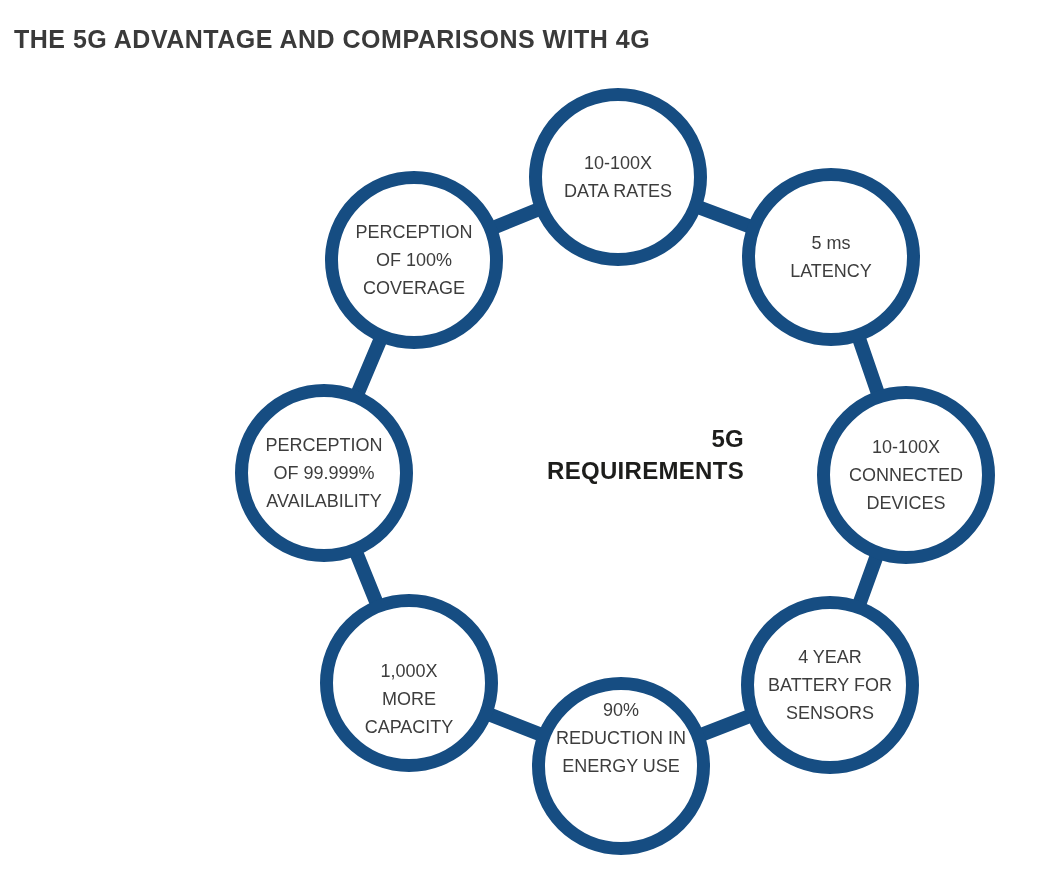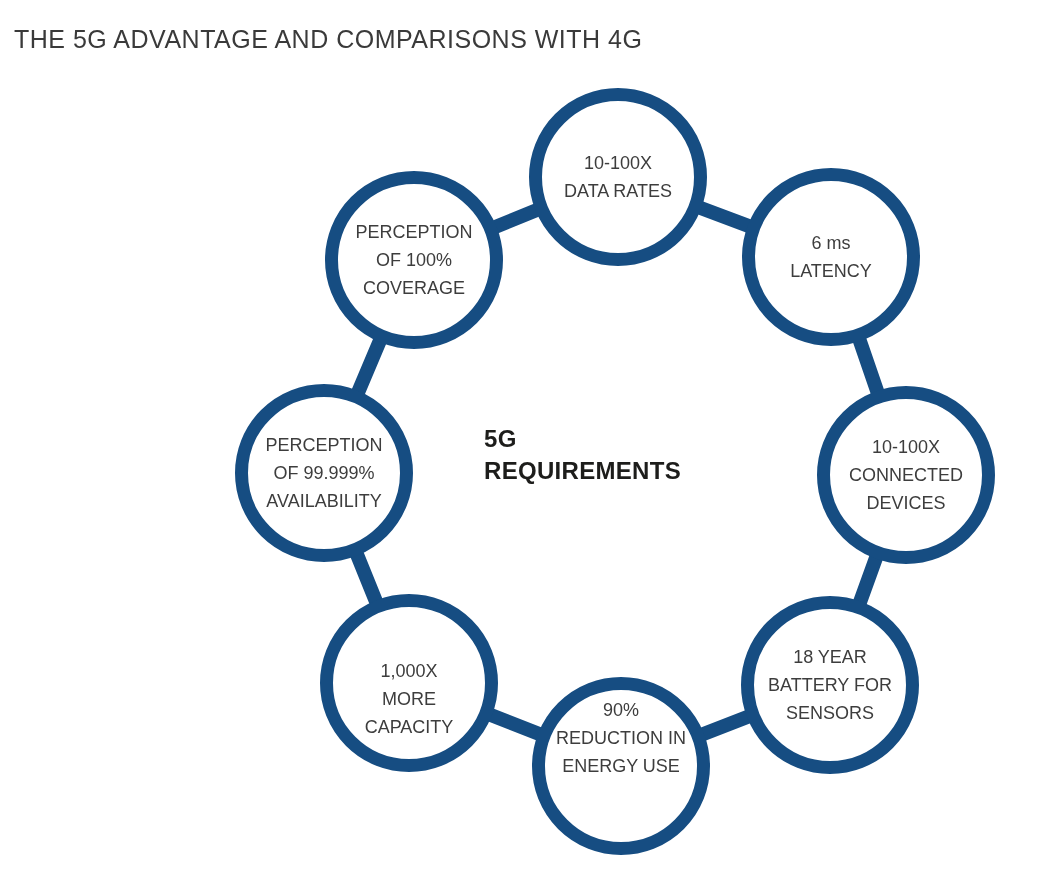--- a/index.html
+++ b/index.html
@@ -8,37 +8,37 @@
     --center-text:#1d1d1b;
     --title-text:#3a3a3a;
   }
   html,body{margin:0;padding:0;background:#ffffff;}
   body{
     width:1055px;height:889px;position:relative;overflow:hidden;
     font-family:"Liberation Sans", sans-serif;
   }
   .page-title{
     position:absolute;left:14px;top:8px;
-    font-size:25px;font-weight:400;letter-spacing:.5px;
+    font-size:25px;font-weight:700;letter-spacing:.5px;
     color:var(--title-text);
     white-space:nowrap;
   }
   .diagram{position:absolute;left:0;top:0;width:1055px;height:889px;}
   .diagram svg{position:absolute;left:0;top:0;}
   .connector{stroke:var(--ring-blue);stroke-width:14;stroke-linecap:round;}
   .node-circle{fill:#ffffff;stroke:var(--ring-blue);stroke-width:13;}
   .node-label{
     position:absolute;width:172px;transform:translate(-50%,-50%);
     text-align:center;font-size:18px;line-height:28px;
     color:var(--label-text);white-space:pre-line;
   }
   .center-label{
     position:absolute;left:614px;top:455px;width:260px;
     transform:translate(-50%,-50%);
-    text-align:left;font-size:24px;line-height:32px;font-weight:700;
+    text-align:right;font-size:24px;line-height:32px;font-weight:700;
     color:var(--center-text);white-space:pre-line;letter-spacing:.3px;
   }
   
   .pos0{left:618px;top:177px;}
   .pos1{left:831px;top:257px;}
   .pos2{left:906px;top:475px;}
   .pos3{left:830px;top:685px;}
   .pos4{left:621px;top:738px;}
   .pos5{left:409px;top:683px;margin-top:16px;}
   .pos6{left:324px;top:473px;}
@@ -66,26 +66,26 @@
     <circle class="node-circle" cx="906" cy="475" r="82.5"></circle>
     <circle class="node-circle" cx="830" cy="685" r="82.5"></circle>
     <circle class="node-circle" cx="621" cy="766" r="82.5"></circle>
     <circle class="node-circle" cx="409" cy="683" r="82.5"></circle>
     <circle class="node-circle" cx="324" cy="473" r="82.5"></circle>
     <circle class="node-circle" cx="414" cy="260" r="82.5"></circle>
   </svg>
 
   <div class="node-label pos0">10-100X
 DATA RATES</div>
-  <div class="node-label pos1">6 ms
+  <div class="node-label pos1">5 ms
 LATENCY</div>
   <div class="node-label pos2">10-100X
 CONNECTED
 DEVICES</div>
-  <div class="node-label pos3">18 YEAR
+  <div class="node-label pos3">4 YEAR
 BATTERY FOR
 SENSORS</div>
   <div class="node-label pos4">90%
 REDUCTION IN
 ENERGY USE</div>
   <div class="node-label pos5">1,000X
 MORE
 CAPACITY</div>
   <div class="node-label pos6">PERCEPTION
 OF 99.999%

